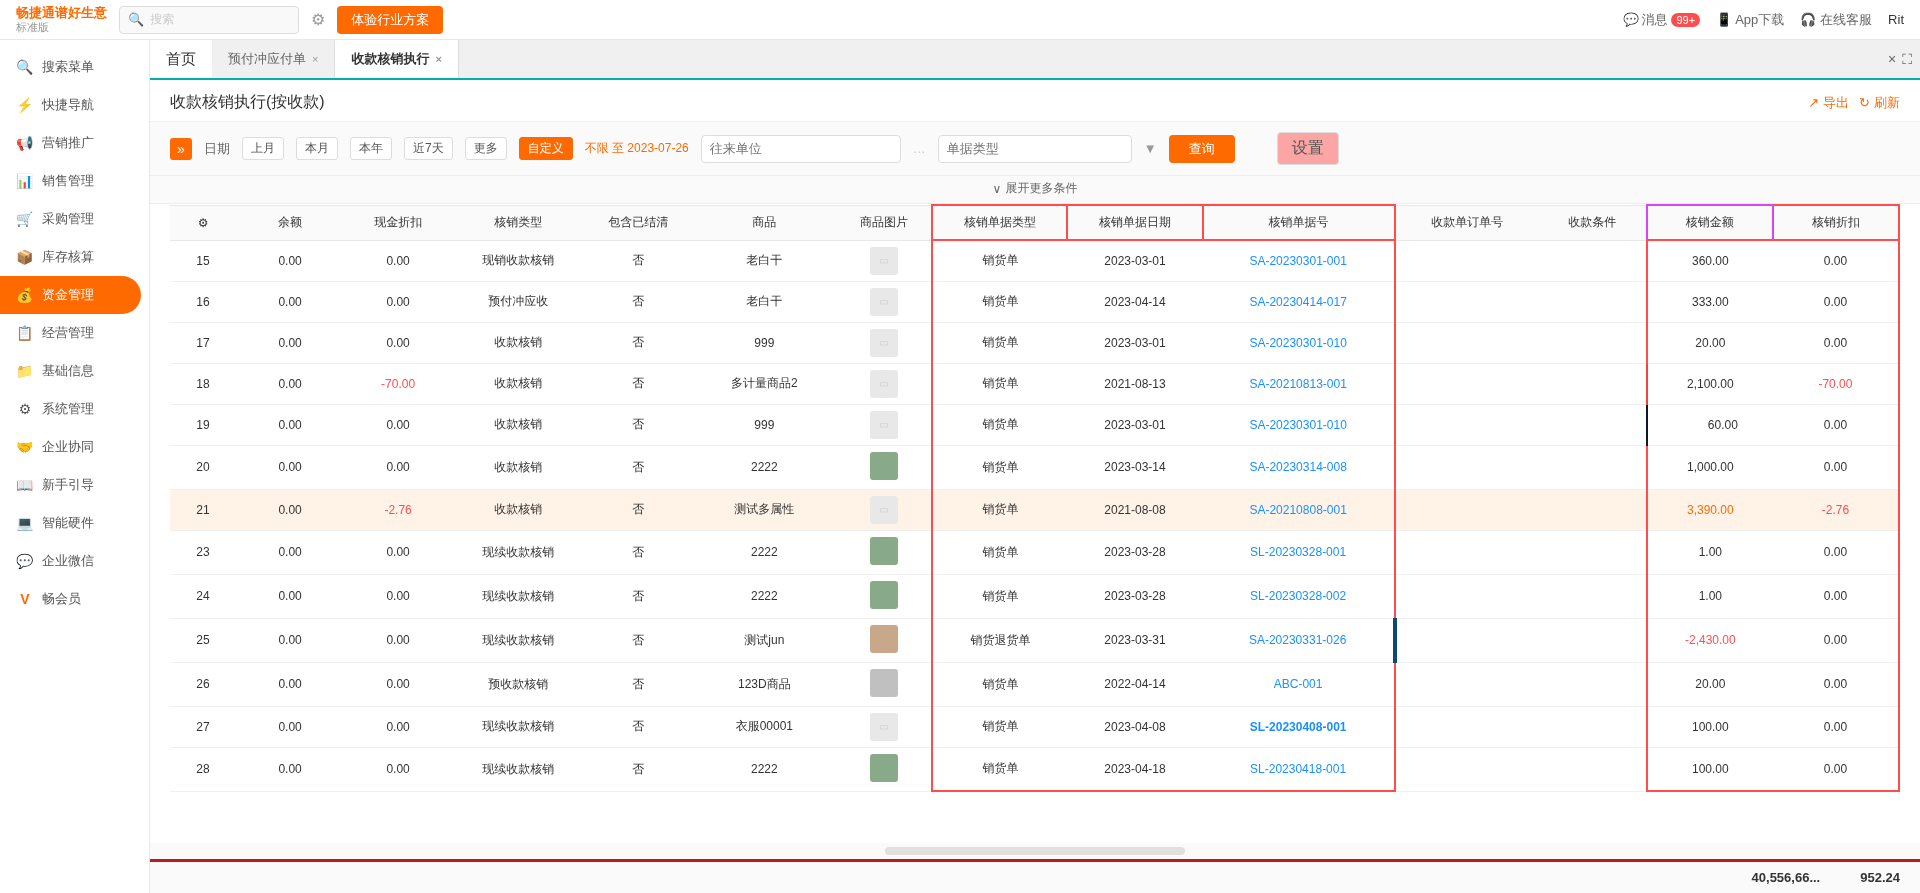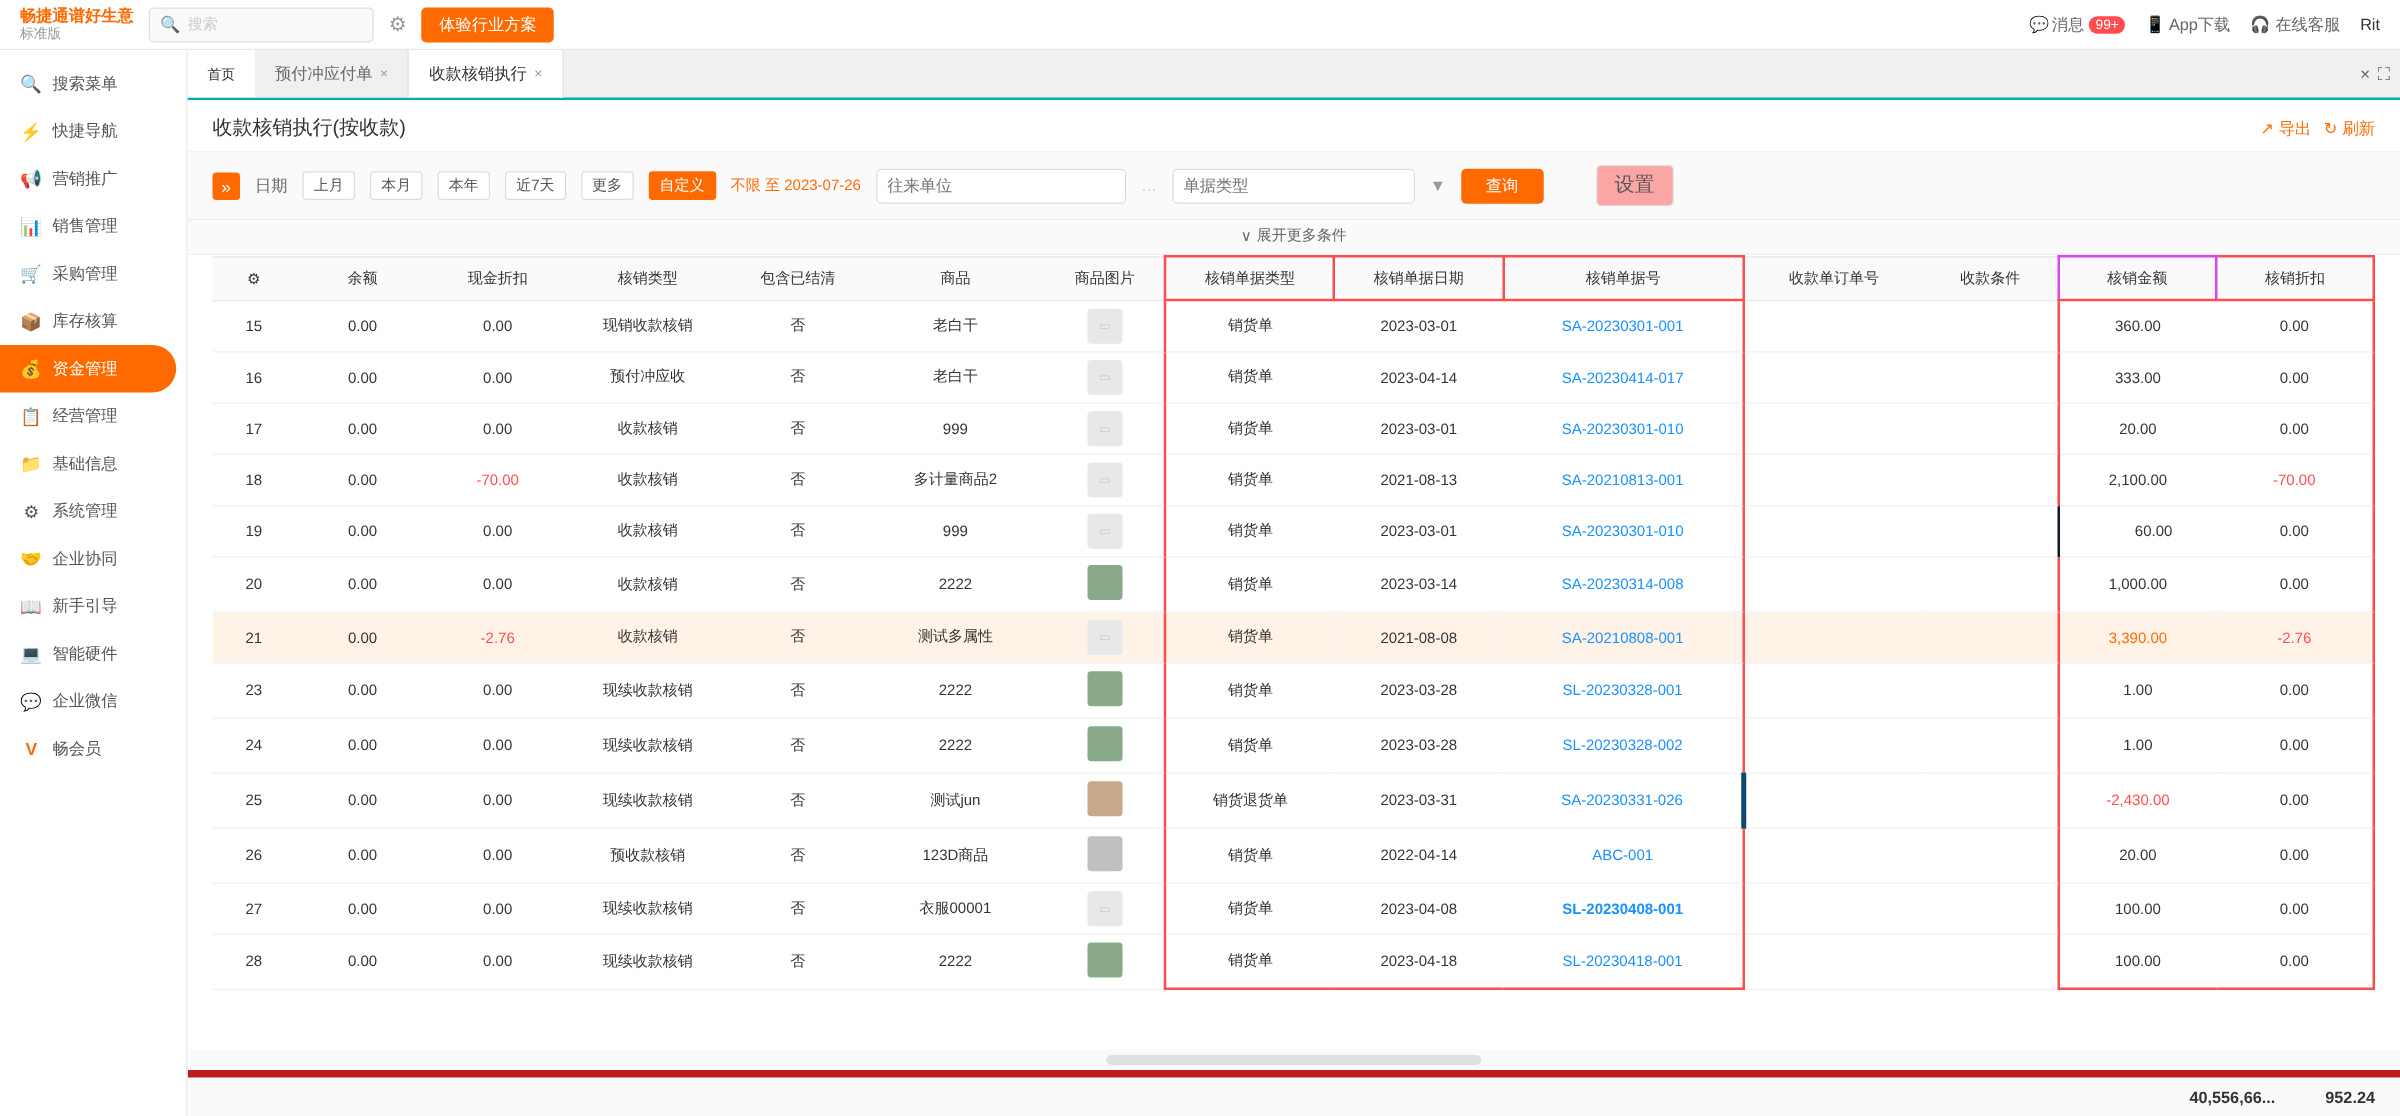--- a/index.html
+++ b/index.html
@@ -18,23 +18,23 @@
     .sidebar-item { display: flex; align-items: center; gap: 8px; padding: 10px 16px; cursor: pointer; color: #555; font-size: 13px; }
     .sidebar-item.active { background: #ff6a00; color: #fff; border-radius: 0 20px 20px 0; margin-right: 8px; }
     .sidebar-icon { width: 18px; height: 18px; display: inline-flex; align-items: center; justify-content: center; font-size: 14px; }
 
     
     .main { flex: 1; display: flex; flex-direction: column; overflow: hidden; }
 
     
     .tab-bar { height: 40px; background: #f0f0f0; display: flex; align-items: stretch; border-bottom: 2px solid #00b0b0; }
     .tab { display: flex; align-items: center; gap: 6px; padding: 0 16px; cursor: pointer; background: #f0f0f0; color: #666; border-right: 1px solid #ddd; font-size: 13px; white-space: nowrap; }
-    .tab.active { background: #fff; color: #333; font-weight: 400; text-align: center; }
+    .tab.active { background: #fff; color: #333; font-weight: 700; text-align: center; }
     .tab .close-icon { font-size: 11px; color: #999; cursor: pointer; }
-    .tab-home { padding: 0 16px; display: flex; align-items: center; color: #333; font-size: 11px; background: #fff; cursor: pointer; }
+    .tab-home { padding: 0 16px; display: flex; align-items: center; color: #333; font-size: 15px; background: #fff; cursor: pointer; }
     .tab-bar-right { margin-left: auto; display: flex; align-items: center; padding: 0 8px; gap: 6px; color: #666; cursor: pointer; }
 
     
     .page-content { flex: 1; background: #fff; overflow: hidden; display: flex; flex-direction: column; }
     .page-header { padding: 12px 20px 8px; display: flex; align-items: center; justify-content: space-between; border-bottom: 1px solid #f0f0f0; }
     .page-title { font-size: 16px; font-weight: normal; color: #333; }
     .page-actions { display: flex; gap: 10px; }
     .action-btn { display: flex; align-items: center; gap: 4px; color: #ff6a00; cursor: pointer; font-size: 13px; }
 
     
@@ -53,21 +53,21 @@
     table { width: 100%; border-collapse: collapse; font-size: 13px; table-layout: fixed; }
     thead tr { background: #fafafa; }
     th { padding: 8px 6px; text-align: center; border-bottom: 1px solid #e8e8e8; border-top: 1px solid #e8e8e8; color: #333; font-weight: 500; white-space: nowrap; font-size: 12px; }
     td { padding: 6px 6px; text-align: center; border-bottom: 1px solid #f0f0f0; color: #333; font-size: 12px; white-space: nowrap; overflow: hidden; text-overflow: ellipsis; }
     tr.highlighted td { background: #fff3e8; }
     .link-text { color: #1890ff; cursor: pointer; text-decoration: none; }
     .red-text { color: #ff4d4f; }
     .orange-text { color: #ff6a00; }
 
     
-    .table-footer { padding: 8px 20px; background: #fafafa; border-top: 6px solid #b91c1c; display: flex; justify-content: flex-end; gap: 40px; font-size: 13px; color: #333; }
+    .table-footer { padding: 8px 20px; background: #fafafa; border-top: 3px solid #b91c1c; display: flex; justify-content: flex-end; gap: 40px; font-size: 13px; color: #333; }
     .footer-total { font-weight: bold; }
 
     
     .scroll-hint { display: flex; justify-content: center; padding: 4px 0; background: #fafafa; }
     .scroll-bar-h { width: 300px; height: 8px; background: #e0e0e0; border-radius: 4px; cursor: pointer; }
   </style>
 </head>
 <body>
 
 <div class="top-bar">

